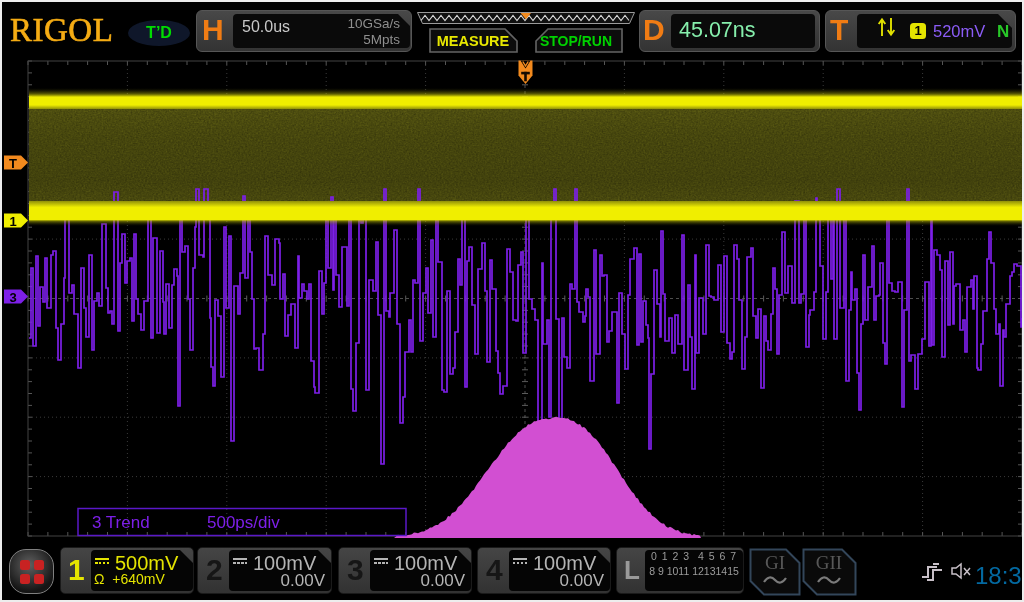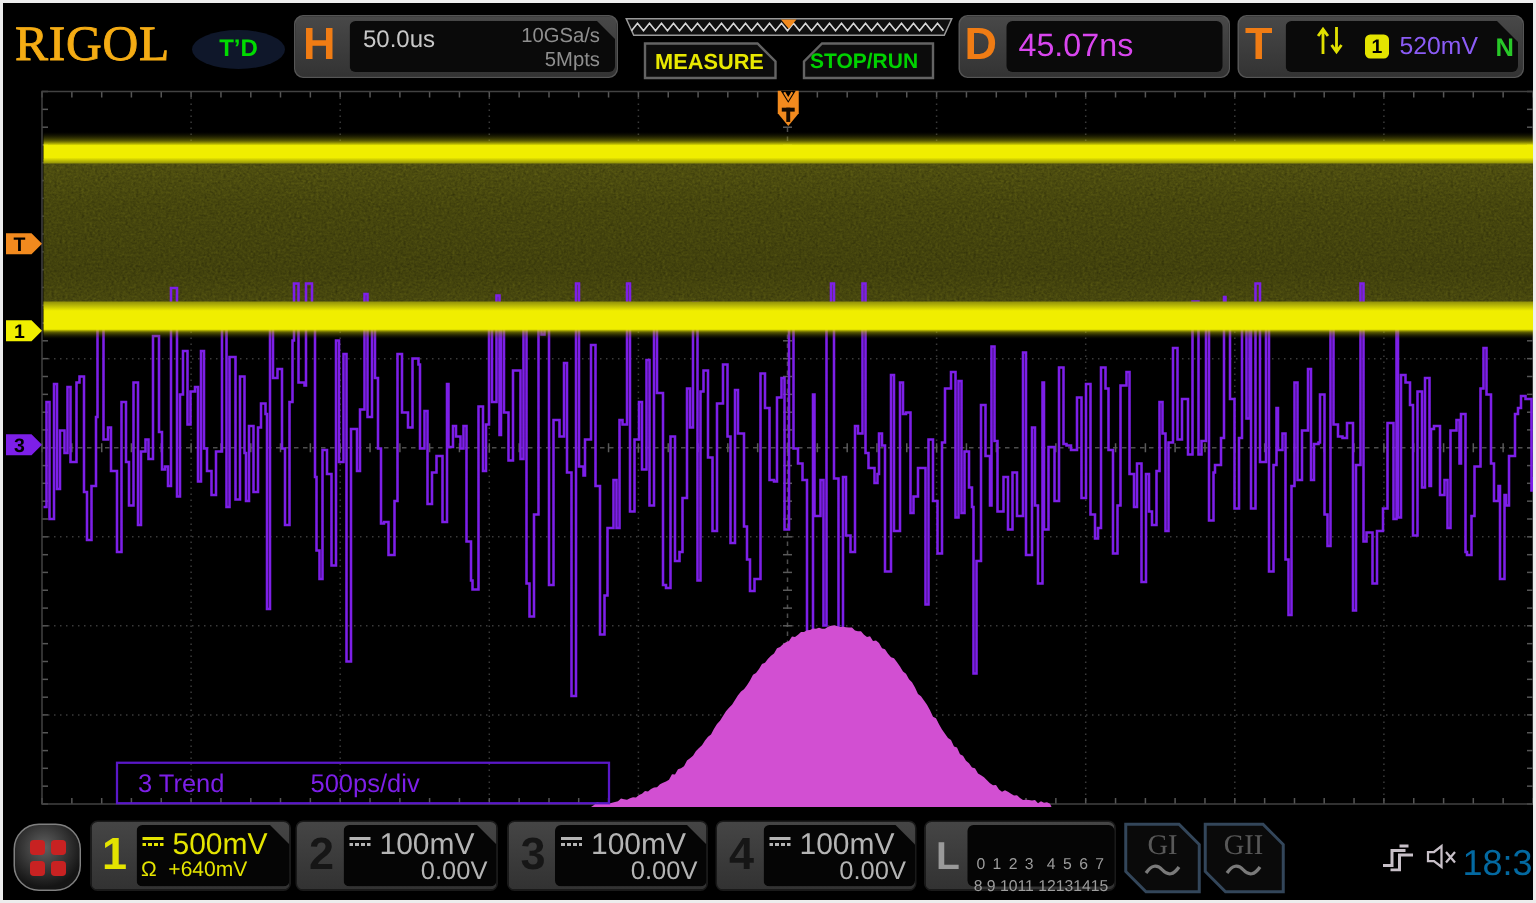--- a/index.html
+++ b/index.html
@@ -10,21 +10,21 @@
 #td{left:126px;top:18px;width:62px;height:26px;background:#0f172a;border-radius:50%;text-align:center;line-height:26px;color:#00dc00;font-size:16px;font-weight:bold}
 .grp{background:linear-gradient(#484848,#333);border:1px solid #565656;border-radius:6px}
 #hgrp{left:194px;top:8px;width:216px;height:42px}
 #hletter{left:200px;top:11px;font-size:30px;font-weight:bold;color:#f07c14}
 #hpanel{left:231px;top:12px;width:177px;height:34px;background:#0a0a0a;border-radius:4px;clip-path:polygon(0 0,165px 0,177px 12px,177px 34px,0 34px)}
 #hmain{left:240px;top:16px;font-size:16px;color:#c8c8c8}
 #hsub{left:0;top:14px;width:398px;text-align:right;font-size:13.5px;color:#8f8f8f;line-height:15.5px}
 #dgrp{left:637px;top:8px;width:181px;height:42px}
 #dletter{left:641px;top:11px;font-size:30px;font-weight:bold;color:#f07c14}
 #dpanel{left:669px;top:12px;width:144px;height:34px;background:#0a0a0a;border-radius:4px}
-#dmain{left:677px;top:16px;font-size:21.5px;color:#d946ef}
+#dmain{left:677px;top:16px;font-size:21.5px;color:#86efac}
 #tgrp{left:823px;top:8px;width:191px;height:42px}
 #tletter{left:828px;top:11px;font-size:30px;font-weight:bold;color:#f07c14}
 #tpanel{left:855px;top:12px;width:155px;height:34px;background:#0a0a0a;border-radius:4px;clip-path:polygon(0 0,141px 0,155px 14px,155px 34px,0 34px)}
 #tarrows{left:875px;top:14px}
 #tchip{left:908px;top:21px;width:16px;height:16px;background:#e4e400;border-radius:3.5px;color:#000;font-size:13px;font-weight:bold;text-align:center;line-height:16px}
 #tval{left:931px;top:20px;font-size:16.5px;color:#8b5cf6}
 #tn{left:995px;top:20px;font-size:17px;font-weight:bold;color:#28c828}
 
 .chgrp{position:absolute;top:545px;height:47px;background:linear-gradient(#454545,#323232);border:1px solid #1a1a1a;border-radius:5px}
 .chnum{position:absolute;top:5px;font-size:30px;font-weight:bold;line-height:34px}
@@ -480,21 +480,21 @@
         <i></i>
         <i></i>
       </div>
     <div class="r1">100mV</div>
     <div class="vright">0.00V</div>
   </div>
 </div>
 <div class="chgrp" style="left:614px;width:128px">
   <div class="chnum" style="left:7px;color:#9a9a9a;font-size:26px">L</div>
   <div class="chpanel" style="left:28px;width:98px;color:#9c9c9c;font-size:10.5px;text-align:center">
-    <div style="margin-top:20px;letter-spacing:1px">0 1 2 3&nbsp; 4 5 6 7</div>
+    <div style="margin-top:0;letter-spacing:1px">0 1 2 3&nbsp; 4 5 6 7</div>
     <div style="margin-top:3px">8 9 1011 12131415</div>
   </div>
 </div>
 <svg class="abs" style="left:747px;top:546px" width="52" height="48" viewBox="0 0 52 48">
     <path d="M1.5 1.5 H37 L50.5 15 V46.5 H15 L1.5 33 Z" fill="#0a0a0a" stroke="#33465a" stroke-width="2"></path>
     <text x="26" y="21" text-anchor="middle" font-family="Liberation Serif, serif" font-size="19" fill="#585858">GI</text>
     <path d="M15 34 Q20.5 26 26 32 Q31.5 38 37 30" fill="none" stroke="#7a7a7a" stroke-width="2.2"></path>
   </svg>
 <svg class="abs" style="left:800px;top:546px" width="55" height="48" viewBox="0 0 55 48">
     <path d="M1.5 1.5 H40 L53.5 15 V46.5 H15 L1.5 33 Z" fill="#0a0a0a" stroke="#33465a" stroke-width="2"></path>

